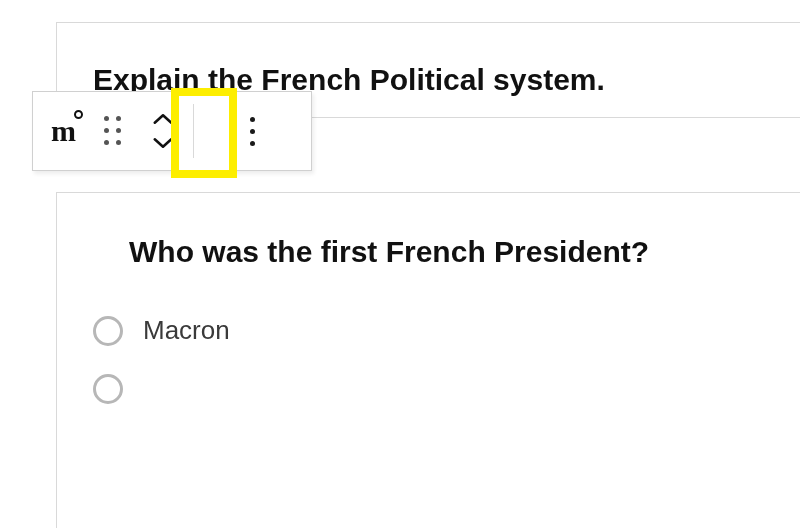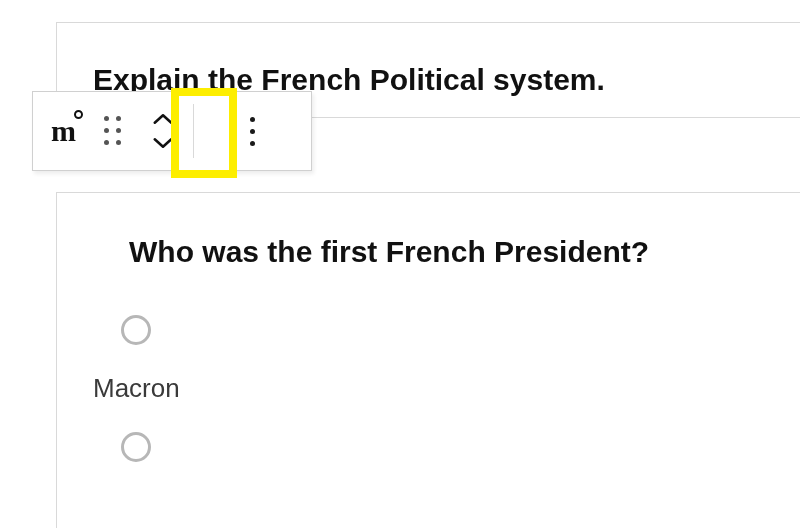--- a/index.html
+++ b/index.html
@@ -141,23 +141,22 @@
       margin-left: 36px;
     }
     .options {
       position: absolute;
       left: 36px;
       top: 122px;
     }
     .opt {
       display: flex;
       align-items: center;
-      gap: 28px;
+      gap: 20px;
       margin-bottom: 28px;
-      flex-direction: column;
     }
     .radio {
       width: 30px; height: 30px;
       border: 3px solid #b7b7b7;
       border-radius: 50%;
       display: inline-flex;
       align-items: center;
       justify-content: center;
       flex-shrink: 0;
     }

